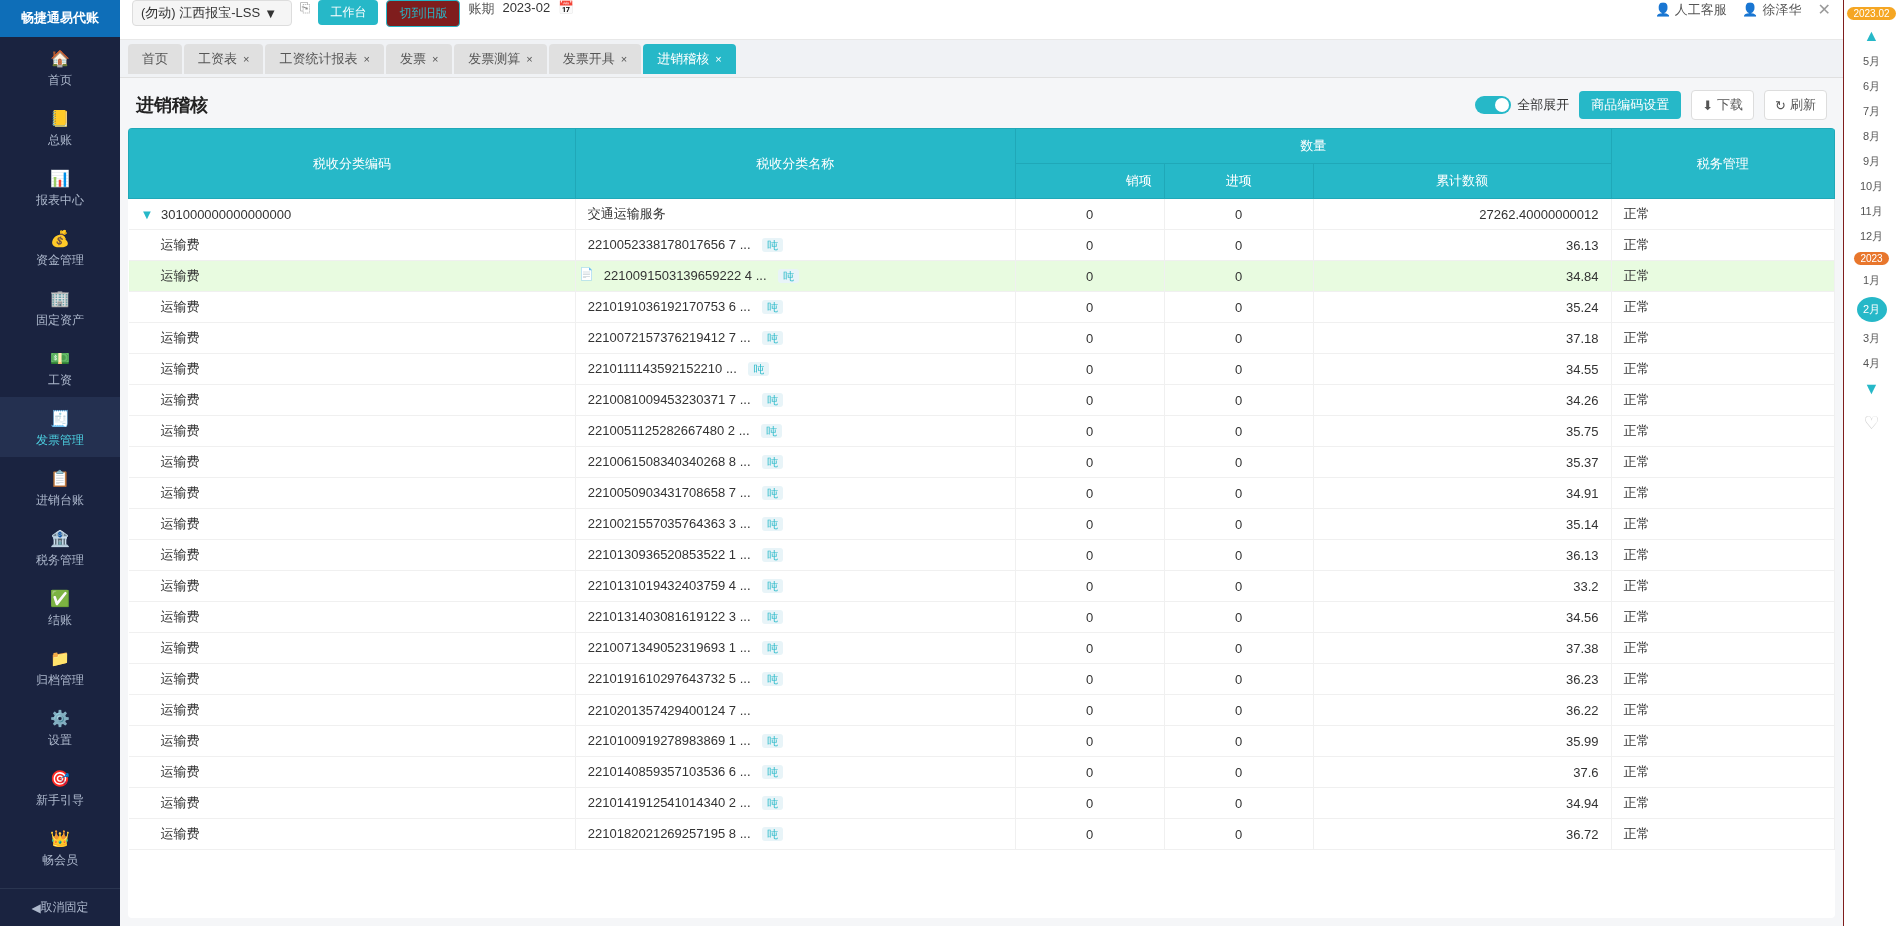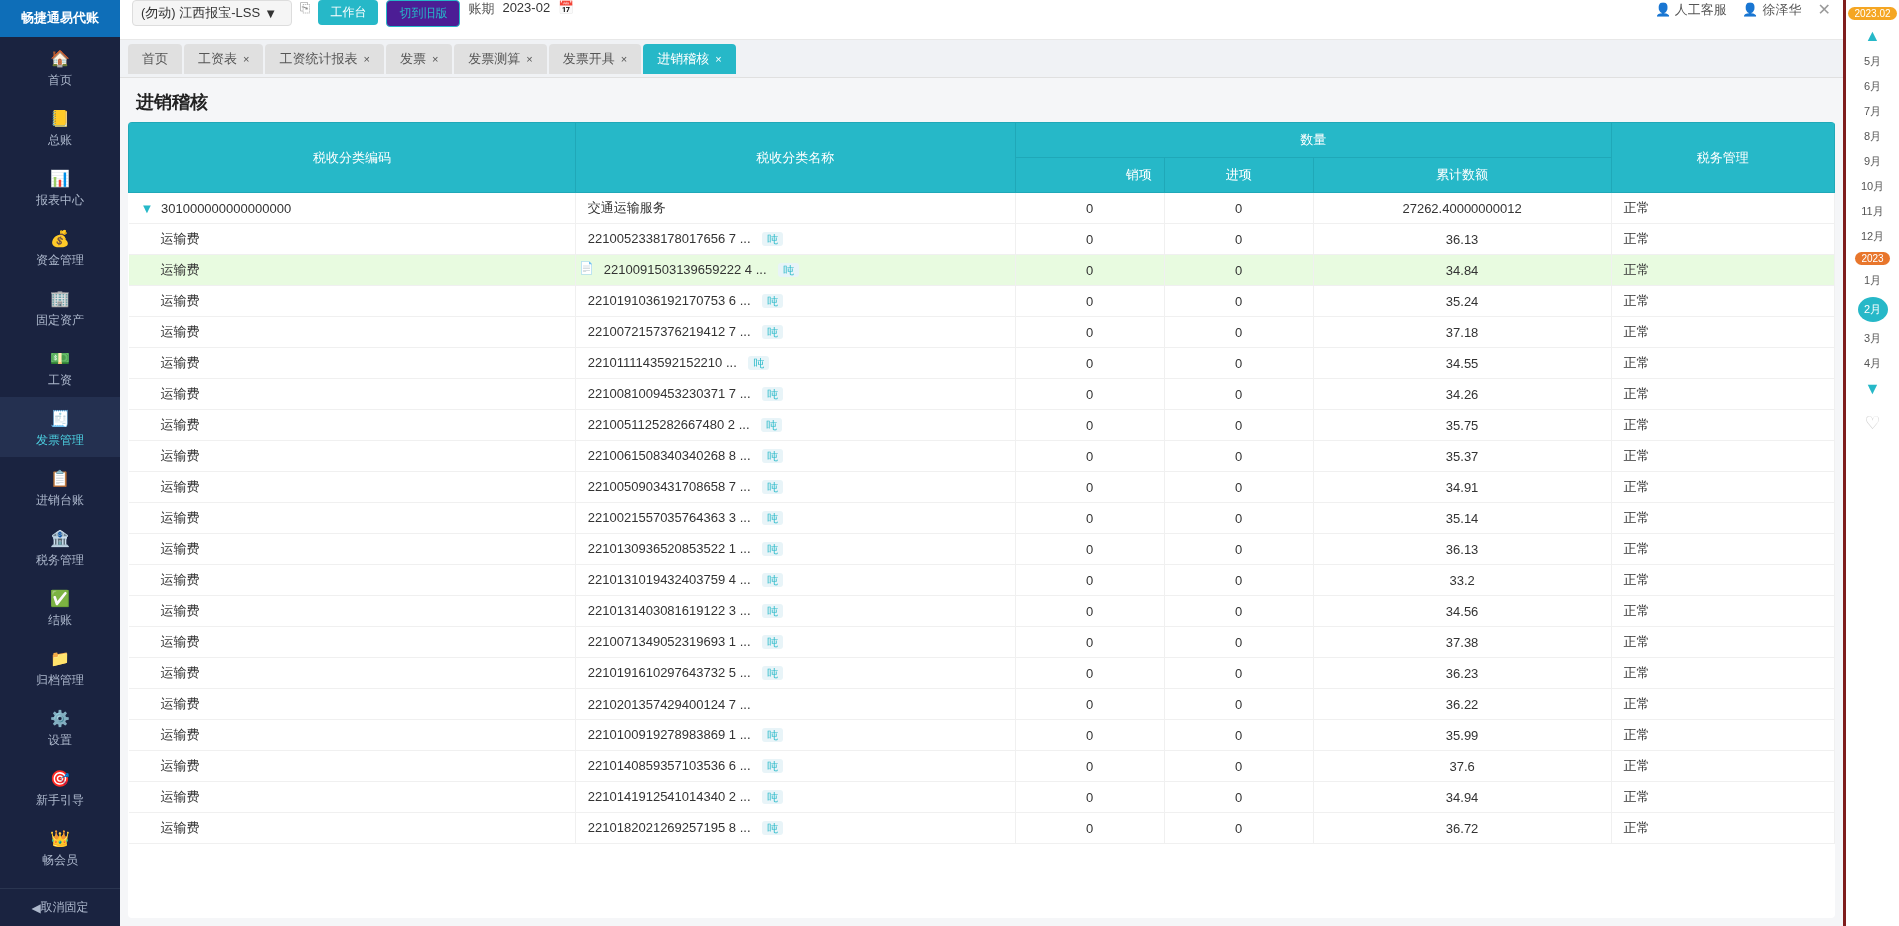--- a/index.html
+++ b/index.html
@@ -87,21 +87,21 @@
       min-width: 160px;
     }
     .topbar-btn {
       padding: 4px 12px;
       border-radius: 4px;
       border: none;
       cursor: pointer;
       font-size: 12px;
     }
     .btn-primary { background: #26b8c8; color: #fff; }
-    .btn-outline { background: #4c1d95; border: 1px solid #26b8c8; color: #26b8c8; }
+    .btn-outline { background: #7f1d1d; border: 1px solid #26b8c8; color: #26b8c8; }
     .topbar-right {
       margin-left: auto;
       display: flex;
       align-items: center;
       gap: 16px;
       color: #555;
       font-size: 13px;
     }
 
     
@@ -232,28 +232,28 @@
     }
     tbody tr td {
       padding: 6px 12px;
       border-bottom: 1px solid #f0f0f0;
       border-right: 1px solid #f0f0f0;
       color: #333;
       white-space: nowrap;
     }
     tbody tr.highlighted td { background: #e8fbe0; }
     .qty-col { text-align: center; }
-    .num-col { text-align: center; }
+    .num-col { text-align: right; }
     .tag-normal { color: #333; }
 
     
     .right-panel {
       width: 56px;
       background: #fff;
-      border-left: 3px solid #7f1d1d;
+      border-left: 1px solid #7f1d1d;
       display: flex;
       flex-direction: column;
       align-items: center;
       padding: 4px 0;
       font-size: 11px;
       overflow-y: auto;
       flex-shrink: 0;
     }
     .cal-year {
       color: #fff;
@@ -403,20 +403,35 @@
     <div class="tab active">
       <span>进销稽核</span>
       <span class="tab-close">×</span>
     </div>
   </div>
 
   <div class="page-content">
 
     <div class="page-header">
       <span class="page-title">进销稽核</span>
+      <div class="header-actions">
+        <div class="toggle-label">
+          <div class="toggle-switch"></div>
+          <span>全部展开</span>
+        </div>
+        <button class="btn-teal">商品编码设置</button>
+        <button class="btn-icon">
+          <span>⬇</span>
+          <span>下载</span>
+        </button>
+        <button class="btn-icon">
+          <span>↻</span>
+          <span>刷新</span>
+        </button>
+      </div>
     </div>
 
     <div class="table-container">
       <table>
         <thead>
           <tr>
             <th rowspan="2" style="min-width:240px;">税收分类编码</th>
             <th rowspan="2" style="min-width:220px;">税收分类名称</th>
             <th colspan="3">数量</th>
             <th rowspan="2" style="min-width:120px;">税务管理</th>

